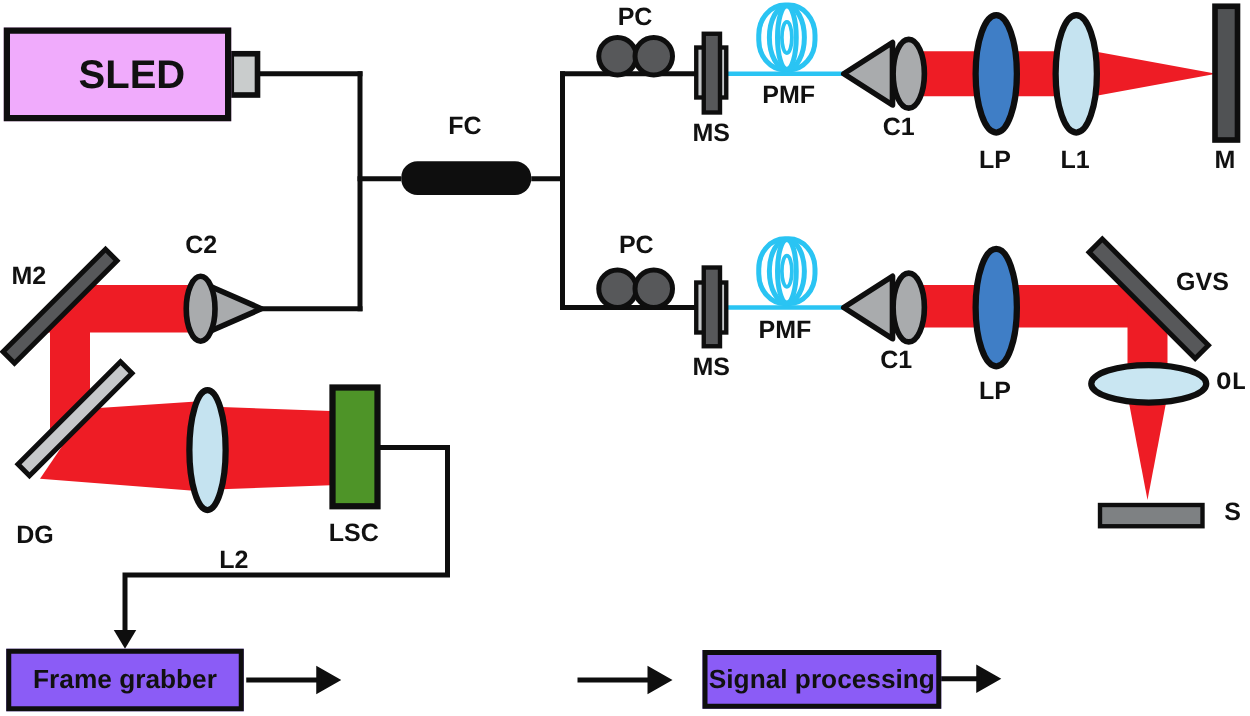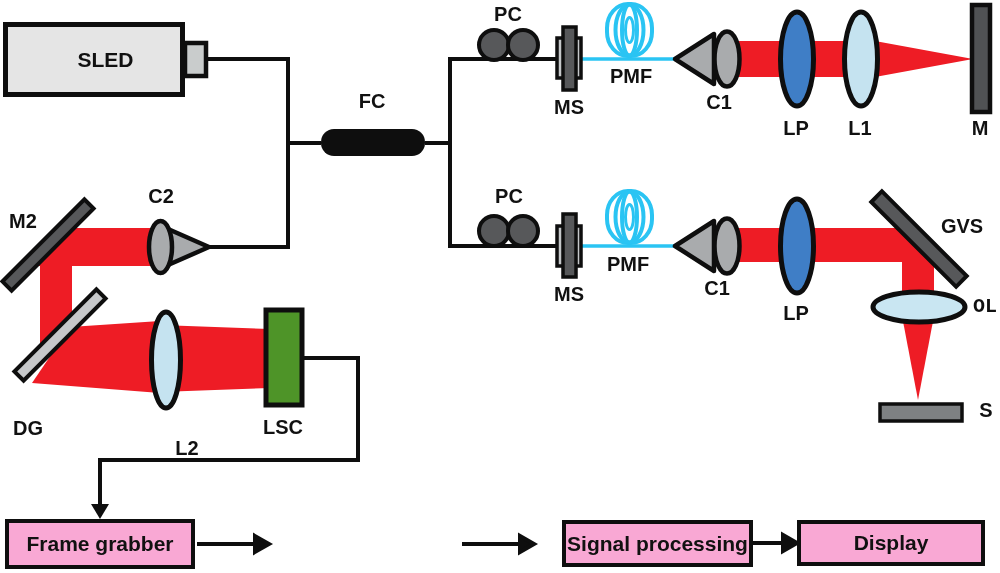--- a/index.html
+++ b/index.html
@@ -9,28 +9,28 @@
   }
   #diagram-svg { position:absolute; left:0; top:0; width:1000px; height:573px; }
 
   .lbl {
     position:absolute; transform:translate(-50%,-50%);
     font-weight:bold; font-size:20px; color:#111; white-space:nowrap;
     line-height:1;
   }
   .box {
     position:absolute; box-sizing:border-box;
-    border:4px solid #0e0e0e; background:#f9a8d4;
+    border:4px solid #0e0e0e; background:#8b5cf6;
     display:flex; align-items:center; justify-content:center;
     font-weight:bold; font-size:21px; color:#111; white-space:nowrap;
   }
   #sled-box {
     left:3px; top:22px; width:182px; height:75px;
-    border:5px solid #0e0e0e; background:#e5e5e5;
-    font-size:21px;
+    border:5px solid #0e0e0e; background:#f0abfc;
+    font-size:32px;
     padding-left:23px;
   }
   
   .lbl-fc        { left:372px; top:101px; }
   .lbl-pc-top    { left:508px; top:14px; }
   .lbl-ms-top    { left:569px; top:107px; }
   .lbl-pmf-top   { left:631px; top:76px; }
   .lbl-c1-top    { left:719px; top:102px; }
   .lbl-lp-top    { left:796px; top:128px; }
   .lbl-l1        { left:860px; top:128px; }
@@ -194,17 +194,14 @@
   <div class="lbl lbl-dg">DG</div>
   <div class="lbl lbl-l2">L2</div>
   <div class="lbl lbl-lsc">LSC</div>
 
   <div id="frame-grabber-box" class="box">
     <span>Frame grabber</span>
   </div>
   <div id="signal-box" class="box">
     <span>Signal processing</span>
   </div>
-  <div id="display-box" class="box">
-    <span>Display</span>
-  </div>
 
 </div>
 
 </body></html>

